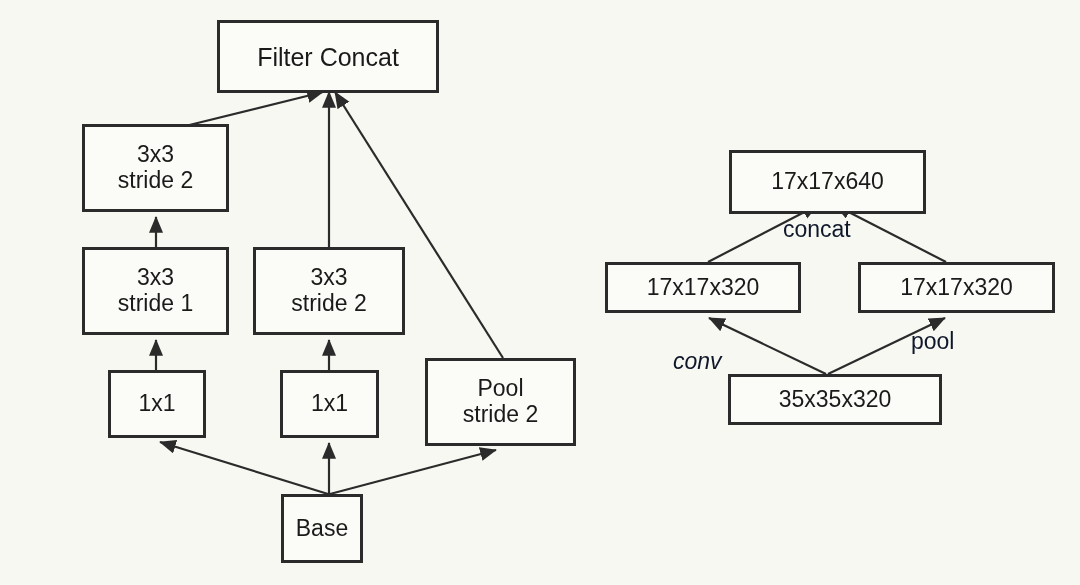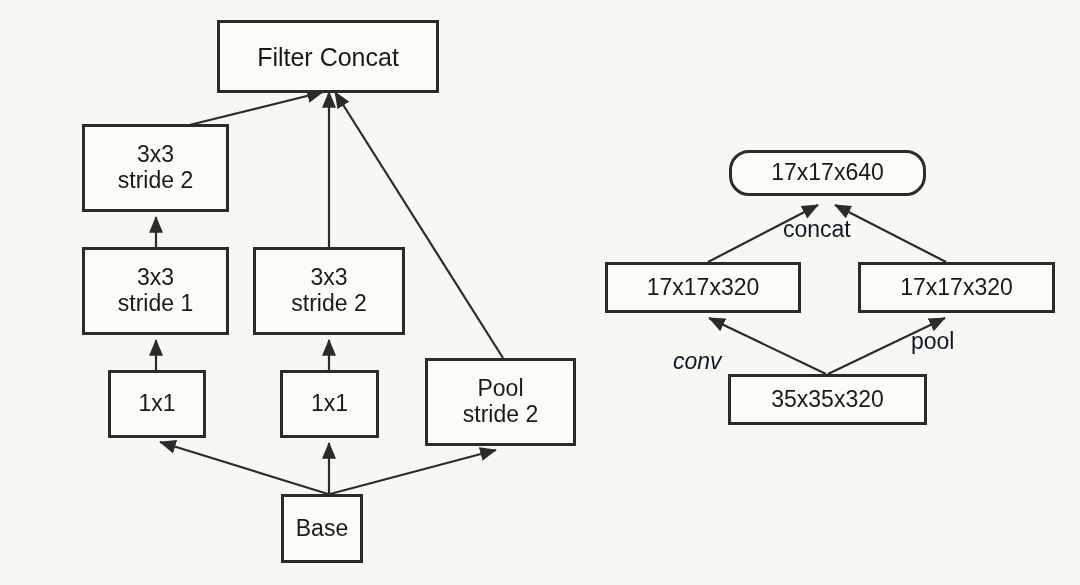--- a/index.html
+++ b/index.html
@@ -56,24 +56,24 @@
   
   #n-filter-concat { left: 217px; top: 20px;  width: 222px; height: 73px; font-size: 25px; }
   #n-l-3x3s2      { left: 82px;  top: 124px; width: 147px; height: 88px; font-size: 23px; }
   #n-l-3x3s1      { left: 82px;  top: 247px; width: 147px; height: 88px; font-size: 23px; }
   #n-m-3x3s2      { left: 253px; top: 247px; width: 152px; height: 88px; font-size: 23px; }
   #n-l-1x1        { left: 108px; top: 370px; width: 98px;  height: 68px; font-size: 23px; }
   #n-m-1x1        { left: 280px; top: 370px; width: 99px;  height: 68px; font-size: 23px; }
   #n-pool         { left: 425px; top: 358px; width: 151px; height: 88px; font-size: 23px; }
   #n-base         { left: 281px; top: 494px; width: 82px;  height: 69px; font-size: 23px; }
   
-  #n-r-17x17x640  { left: 729px; top: 150px; width: 197px; height: 46px; font-size: 23px; border-radius: 20px; }
+  #n-r-17x17x640  { left: 729px; top: 150px; width: 197px; height: 64px; font-size: 23px; }
   #n-r-17x17x320a { left: 605px; top: 262px; width: 196px; height: 51px; font-size: 23px; }
   #n-r-17x17x320b { left: 858px; top: 262px; width: 197px; height: 51px; font-size: 23px; }
-  #n-r-35x35x320  { left: 728px; top: 374px; width: 199px; height: 51px; font-size: 23px; }
+  #n-r-35x35x320  { left: 728px; top: 374px; width: 214px; height: 51px; font-size: 23px; }
   
   #lbl-concat { left: 783px; top: 216px; width: 90px;  font-size: 23px; }
   #lbl-conv   { left: 673px; top: 348px; width: 62px;  font-size: 23px; font-style: italic; }
   #lbl-pool   { left: 911px; top: 328px; width: 60px;  font-size: 23px; }
 </style>
 </head>
 <body>
 
 <div id="canvas-root">
 

